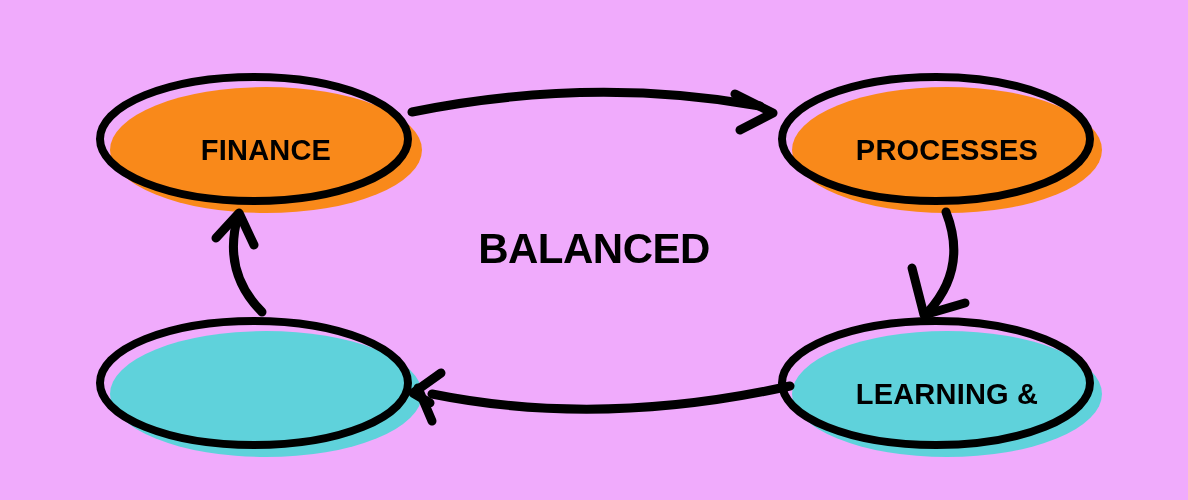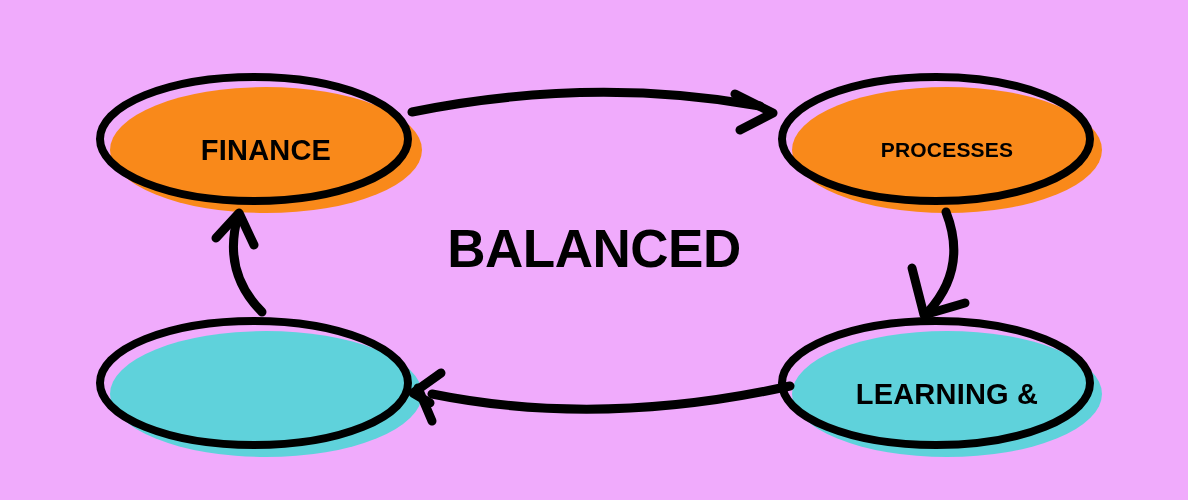--- a/index.html
+++ b/index.html
@@ -41,21 +41,21 @@
   }
   .node-label span {
     display: block;
   }
   #label-finance {
     left: 110px; top: 88px; width: 312px; height: 124px;
     font-size: 29px;
   }
   #label-processes {
     left: 792px; top: 88px; width: 310px; height: 124px;
-    font-size: 21px;
+    font-size: 29px;
     text-align: center;
   }
   #label-customer {
     left: 110px; top: 332px; width: 312px; height: 124px;
     font-size: 29px;
   }
   #label-learning {
     left: 792px; top: 332px; width: 310px; height: 124px;
     font-size: 29px;
   }
@@ -64,21 +64,21 @@
     left: 394px;
     top: 178px;
     width: 400px;
     height: 142px;
     display: flex;
     flex-direction: column;
     align-items: center;
     justify-content: center;
     text-align: center;
     color: #000000;
-    font-size: 53px;
+    font-size: 42px;
     font-weight: 800;
     line-height: 1.26;
     letter-spacing: -0.5px;
     pointer-events: none;
     white-space: nowrap;
   }
   #center-title span { display: block; }
 </style>
 </head>
 <body>

